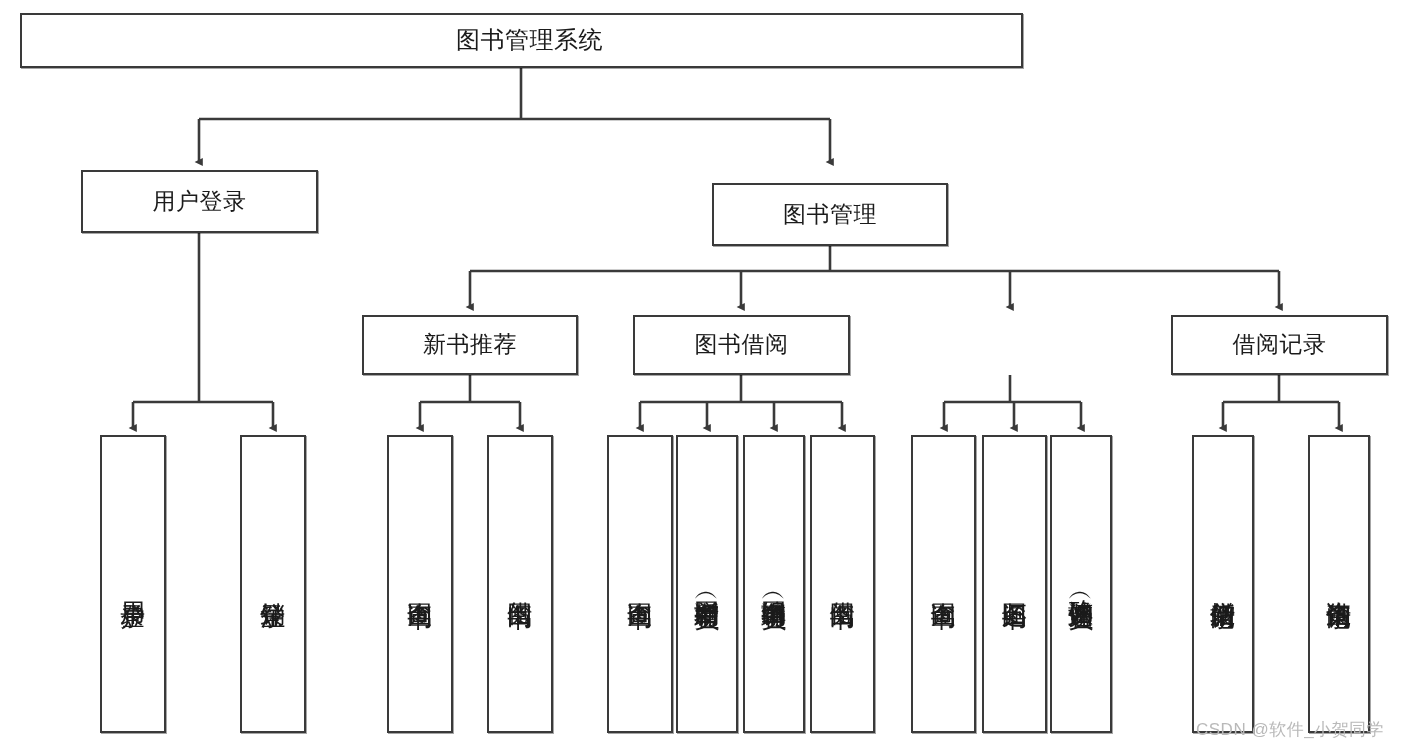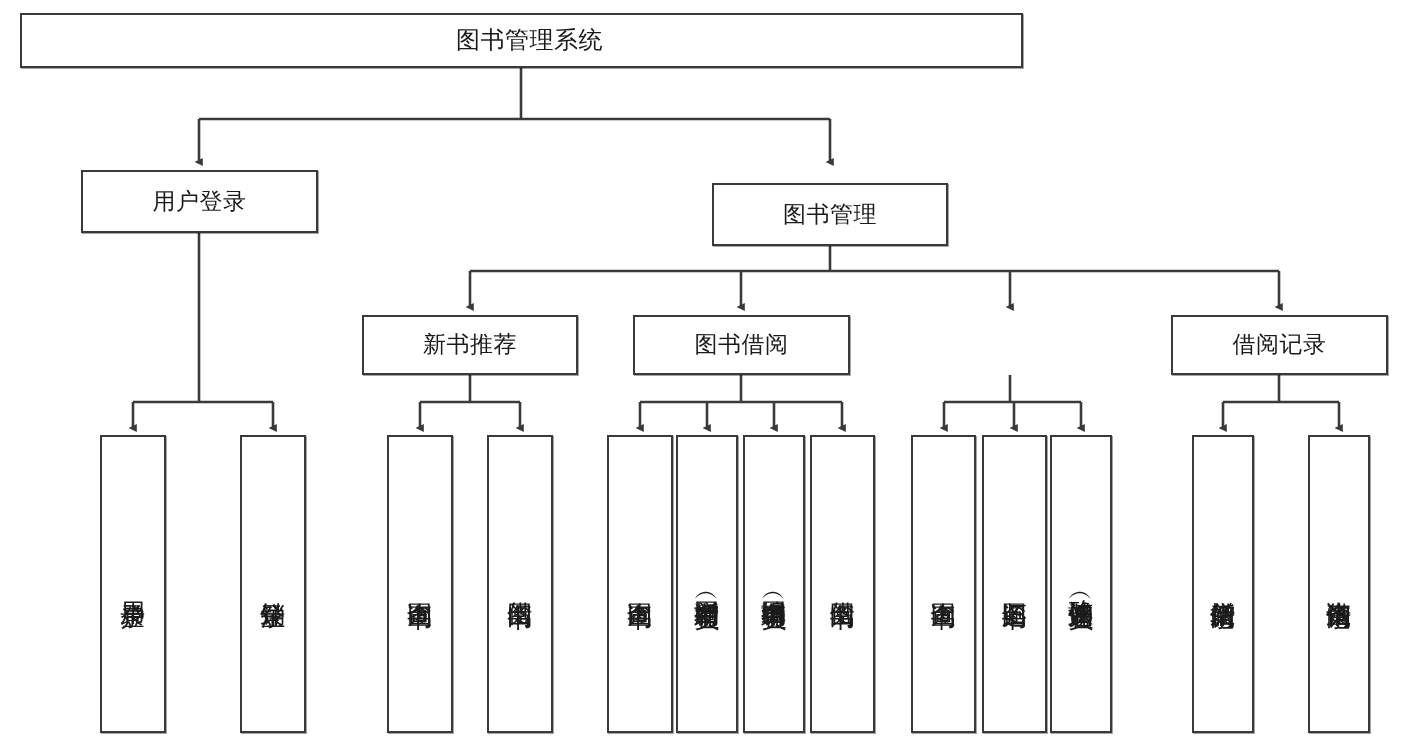--- a/index.html
+++ b/index.html
@@ -179,14 +179,15 @@
   <div class="node vert" style="left:1050px; top:435px; width:62px; height:298px;">
     <span class="label">确认归还（管理员）</span>
   </div>
   <div class="node vert" style="left:1192px; top:435px; width:62px; height:298px;">
     <span class="label">新增借阅记录</span>
   </div>
   <div class="node vert" style="left:1308px; top:435px; width:62px; height:298px;">
     <span class="label">查询借阅记录</span>
   </div>
 
+  <div class="watermark" style="left:1196px; top:718px;">CSDN @软件_小贺同学</div>
 
 </div>
 
 </body></html>

